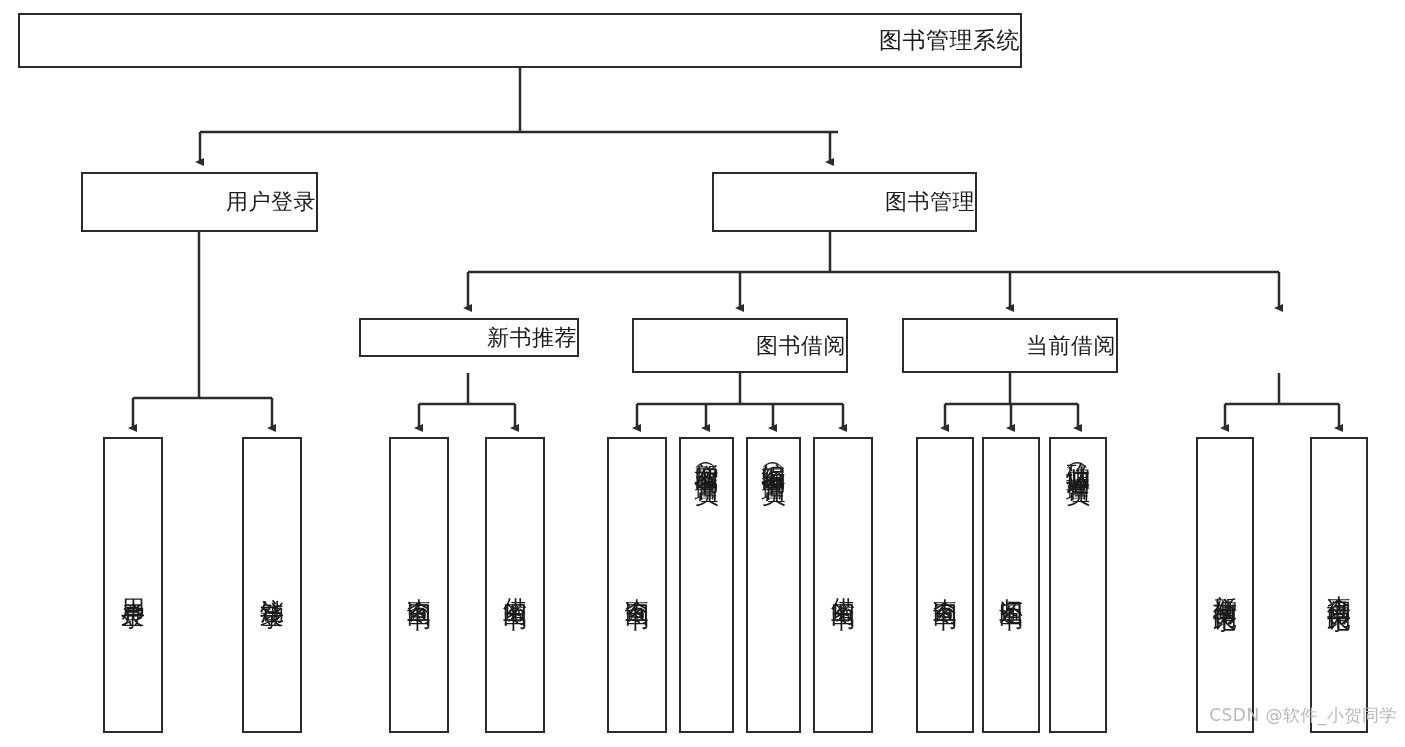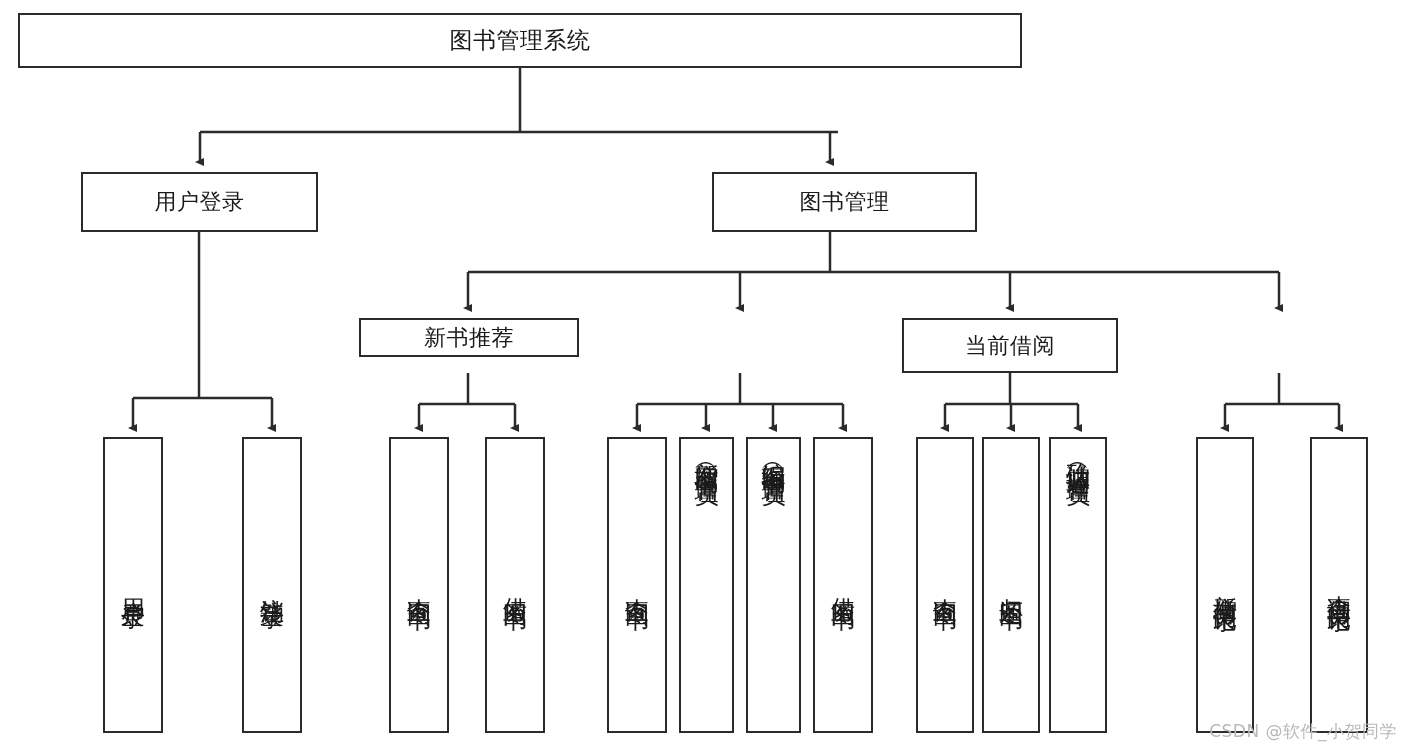--- a/index.html
+++ b/index.html
@@ -20,21 +20,21 @@
     width:1405px; height:747px;
     pointer-events:none;
   }
   .node{
     position:absolute;
     box-sizing:border-box;
     border:2px solid #2b2b2b;
     background:#ffffff;
     display:flex;
     align-items:center;
-    justify-content:center;
+    justify-content:flex-end;
     color:#1a1a1a;
     z-index:2;
   }
   .node-label{
     display:block;
     white-space:nowrap;
     line-height:1.0;
   }
   
   .node.h .node-label{
@@ -57,21 +57,21 @@
     letter-spacing:3px;
     white-space:nowrap;
     max-height:100%;
   }
   .node.v.toptext{
     align-items:flex-start;
   }
   .watermark{
     position:absolute;
     right:8px;
-    bottom:4px;
+    bottom:20px;
     font-size:17px;
     color:#b9b9b9;
     letter-spacing:0.5px;
     z-index:3;
     white-space:nowrap;
   }
 </style>
 </head>
 <body>
 
@@ -134,20 +134,23 @@
   <div class="node h mid" style="left:81px;top:172px;width:237px;height:60px;">
     <span class="node-label">用户登录</span>
   </div>
   <div class="node h mid" style="left:712px;top:172px;width:265px;height:60px;">
     <span class="node-label">图书管理</span>
   </div>
 
   <div class="node h mid" style="left:359px;top:318px;width:220px;height:39px;">
     <span class="node-label">新书推荐</span>
   </div>
+  <div class="node h mid" style="left:632px;top:318px;width:216px;height:55px;">
+    <span class="node-label">图书借阅</span>
+  </div>
   <div class="node h mid" style="left:902px;top:318px;width:216px;height:55px;">
     <span class="node-label">当前借阅</span>
   </div>
 
   <div class="node v" style="left:103px;top:437px;width:60px;height:296px;">
     <span class="node-label">用户登录</span>
   </div>
   <div class="node v" style="left:242px;top:437px;width:60px;height:296px;">
     <span class="node-label">注销登录</span>
   </div>

